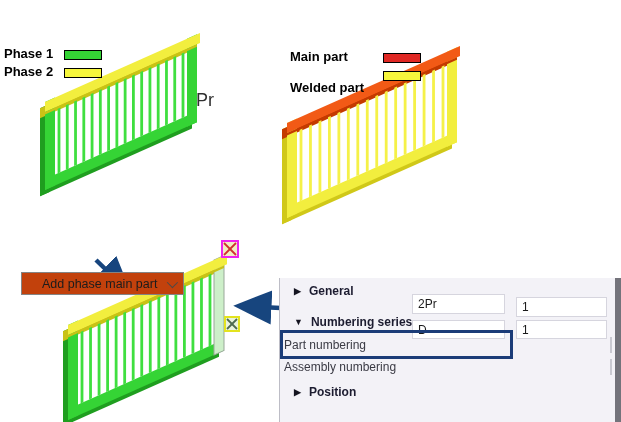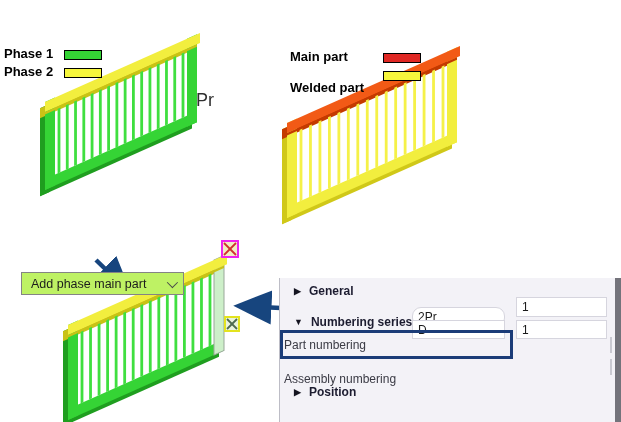--- a/index.html
+++ b/index.html
@@ -8,23 +8,23 @@
     font-family:"Liberation Sans", sans-serif;
   }
   .stage svg.illu{position:absolute;left:0;top:0;z-index:0;}
   .abs{position:absolute;margin-top:38px;}
   
   .legend-label{font-weight:bold;font-size:13px;color:#000;white-space:nowrap;z-index:2;}
   .swatch{width:36px;height:8px;border:1.5px solid #000;z-index:2;}
   .pr-label{font-size:18px;color:#303030;z-index:2;}
   
   .dropdown{
-    width:163px;height:23px;background:#bef264;border:1px solid #848484;
+    width:163px;height:23px;background:#c2410c;border:1px solid #848484;
     display:flex;align-items:center;justify-content:space-between;
-    padding:0 8px 0 9px;box-sizing:border-box;font-size:12.5px;color:#1c1c1c;z-index:2;
+    padding:0 8px 0 20px;box-sizing:border-box;font-size:12.5px;color:#1c1c1c;z-index:2;
   }
   .chev{width:7px;height:7px;border-right:1.6px solid #4a4a4a;border-bottom:1.6px solid #4a4a4a;
     transform:rotate(45deg) translateY(-2px);}
   
   .panel-bg{left:279px;top:240px;width:336px;height:147px;background:#f3f2f7;
     border-left:1px solid #bdbdc6;box-sizing:border-box;z-index:1;}
   .panel-scrollbar{left:615px;top:240px;width:6px;height:147px;background:#73737b;z-index:2;}
   .section-header{display:flex;align-items:center;gap:8px;font-size:12px;font-weight:bold;
     color:#1c1c30;z-index:2;cursor:default;white-space:nowrap;}
   .tri{font-size:9px;color:#141420;line-height:1;}
@@ -162,24 +162,24 @@
     <span class="tri">▶</span>
     <span>General</span>
   </div>
 
   <div class="abs section-header" style="left:294px;top:277px;z-index:2;">
     <span class="tri">▼</span>
     <span>Numbering series</span>
   </div>
 
   <div class="abs row-label" style="left:284px;top:300px;">Part numbering</div>
-  <input class="field" style="left: 412px; top: 307px; width: 93px; height: 20px; border-radius: 9px;" value="2Pr">
+  <input class="field" style="left: 412px; top: 294px; width: 93px; height: 20px;" value="2Pr">
   <input class="field" style="left: 516px; top: 297px; width: 91px; height: 20px;" value="1">
 
-  <div class="abs row-label" style="left:284px;top:334px;">Assembly numbering</div>
+  <div class="abs row-label" style="left:284px;top:322px;">Assembly numbering</div>
   <input class="field" style="left: 412px; top: 320px; width: 93px; height: 19px;" value="D">
   <input class="field" style="left: 516px; top: 320px; width: 91px; height: 19px;" value="1">
 
   <div class="abs splitter-tick" style="left:610px;top:299px;height:16px;"></div>
   <div class="abs splitter-tick" style="left:610px;top:321px;height:16px;"></div>
 
   <div class="abs section-header" style="left:294px;top:347px;z-index:2;">
     <span class="tri">▶</span>
     <span>Position</span>
   </div>

